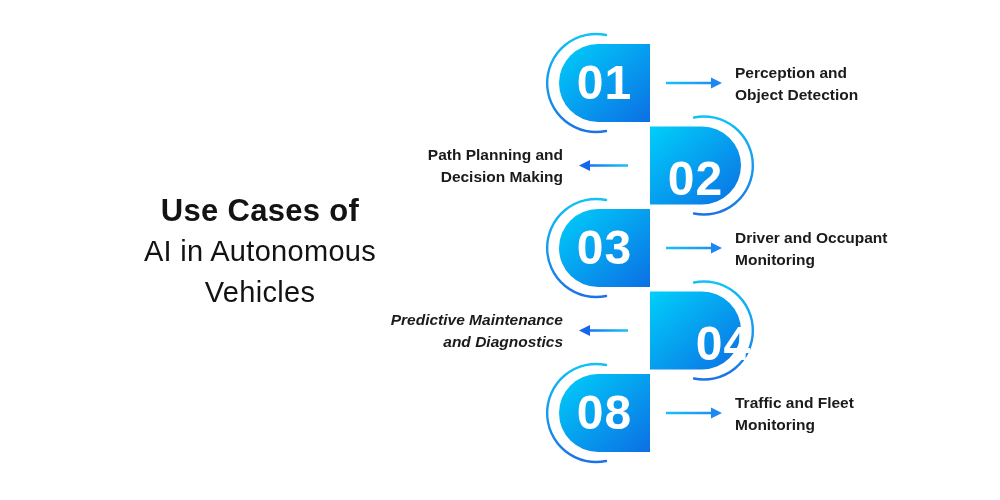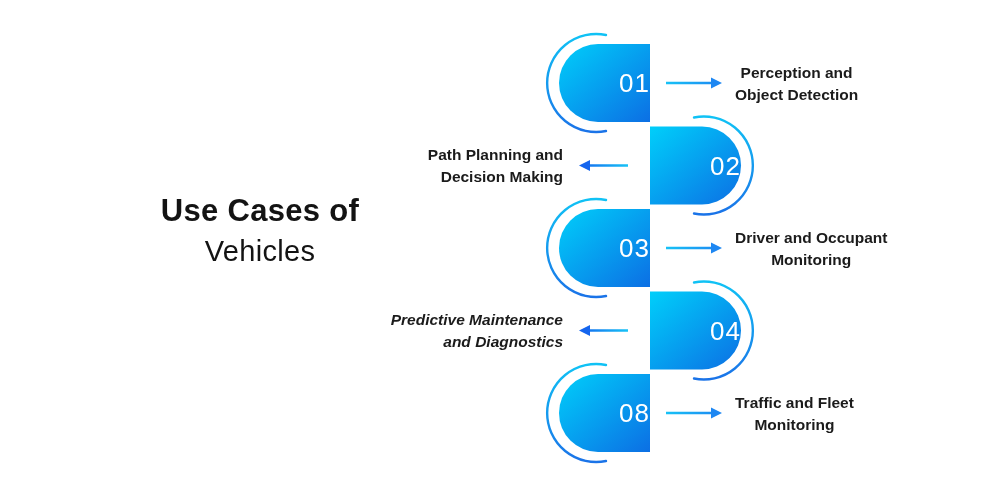--- a/index.html
+++ b/index.html
@@ -32,45 +32,45 @@
   }
   .title-line2, .title-line3 {
     font-size: 29px;
     font-weight: 400;
     line-height: 41px;
     letter-spacing: 0.3px;
   }
   .step-number {
     position: absolute;
     width: 91px;
-    text-align: right;
+    text-align: center;
     color: #ffffff;
-    font-size: 26px;
-    font-weight: 400;
+    font-size: 48px;
+    font-weight: 700;
     line-height: 50px;
     height: 50px;
     letter-spacing: 1px;
   }
   .step-label {
     position: absolute;
     font-size: 15.5px;
     font-weight: 700;
     line-height: 21.5px;
     color: #1b1b1b;
     white-space: nowrap;
   }
   .num-left  { left: 559px; }
-  .num-right { left: 650px; }
-  .lab-right { left: 735px; text-align: center; }
+  .num-right { left: 650px; margin-top: 13px; }
+  .lab-right { left: 735px; text-align: left; }
   .lab-left  { right: 437px; text-align: right; }
   
   .numtop-0 { top: 58px; }  .labtop-0 { top: 62px; }
   .numtop-1 { top: 141px; } .labtop-1 { top: 144px; }
   .numtop-2 { top: 223px; } .labtop-2 { top: 227px; }
-  .numtop-3 { top: 306px; } .labtop-3 { top: 309px; font-style: italic; }
+  .numtop-3 { top: 306px; padding-left: 28px; } .labtop-3 { top: 309px; font-style: italic; }
   .numtop-4 { top: 388px; } .labtop-4 { top: 392px; }
 </style>
 </head>
 <body>
 
 <div class="canvas">
 
   <svg class="diagram" id="diagram-svg" viewBox="0 0 1000 500" xmlns="http://www.w3.org/2000/svg">
       <defs>
         <linearGradient id="gPill" x1="0" y1="0" x2="1" y2="1">
@@ -107,20 +107,21 @@
       <line x1="628" y1="330.5" x2="590" y2="330.5" stroke="url(#gArrL)" stroke-width="2.4"></line>
       <polygon points="590,325 579,330.5 590,336" fill="#1565EE"></polygon>
       <path d="M650 374 L598 374 A39 39 0 0 0 598 452 L650 452 Z" fill="url(#gPill)"></path>
       <path d="M606 365 A49 49 0 1 0 606 461" fill="none" stroke="url(#gArc)" stroke-width="2.4" stroke-linecap="round"></path>
       <line x1="666" y1="413" x2="711" y2="413" stroke="url(#gArrR)" stroke-width="2.4"></line>
       <polygon points="711,407.5 722,413 711,418.5" fill="#1E87F2"></polygon>
     </svg>
 
   <div class="title-block">
     <div class="title-line1">Use Cases of</div>
+    <div class="title-line2">AI in Autonomous</div>
     <div class="title-line3">Vehicles</div>
   </div>
 
   <div class="step-number num-left  numtop-0">01</div>
   <div class="step-number num-right numtop-1">02</div>
   <div class="step-number num-left  numtop-2">03</div>
   <div class="step-number num-right numtop-3">04</div>
   <div class="step-number num-left  numtop-4">08</div>
 
   <div class="step-label lab-right labtop-0">

